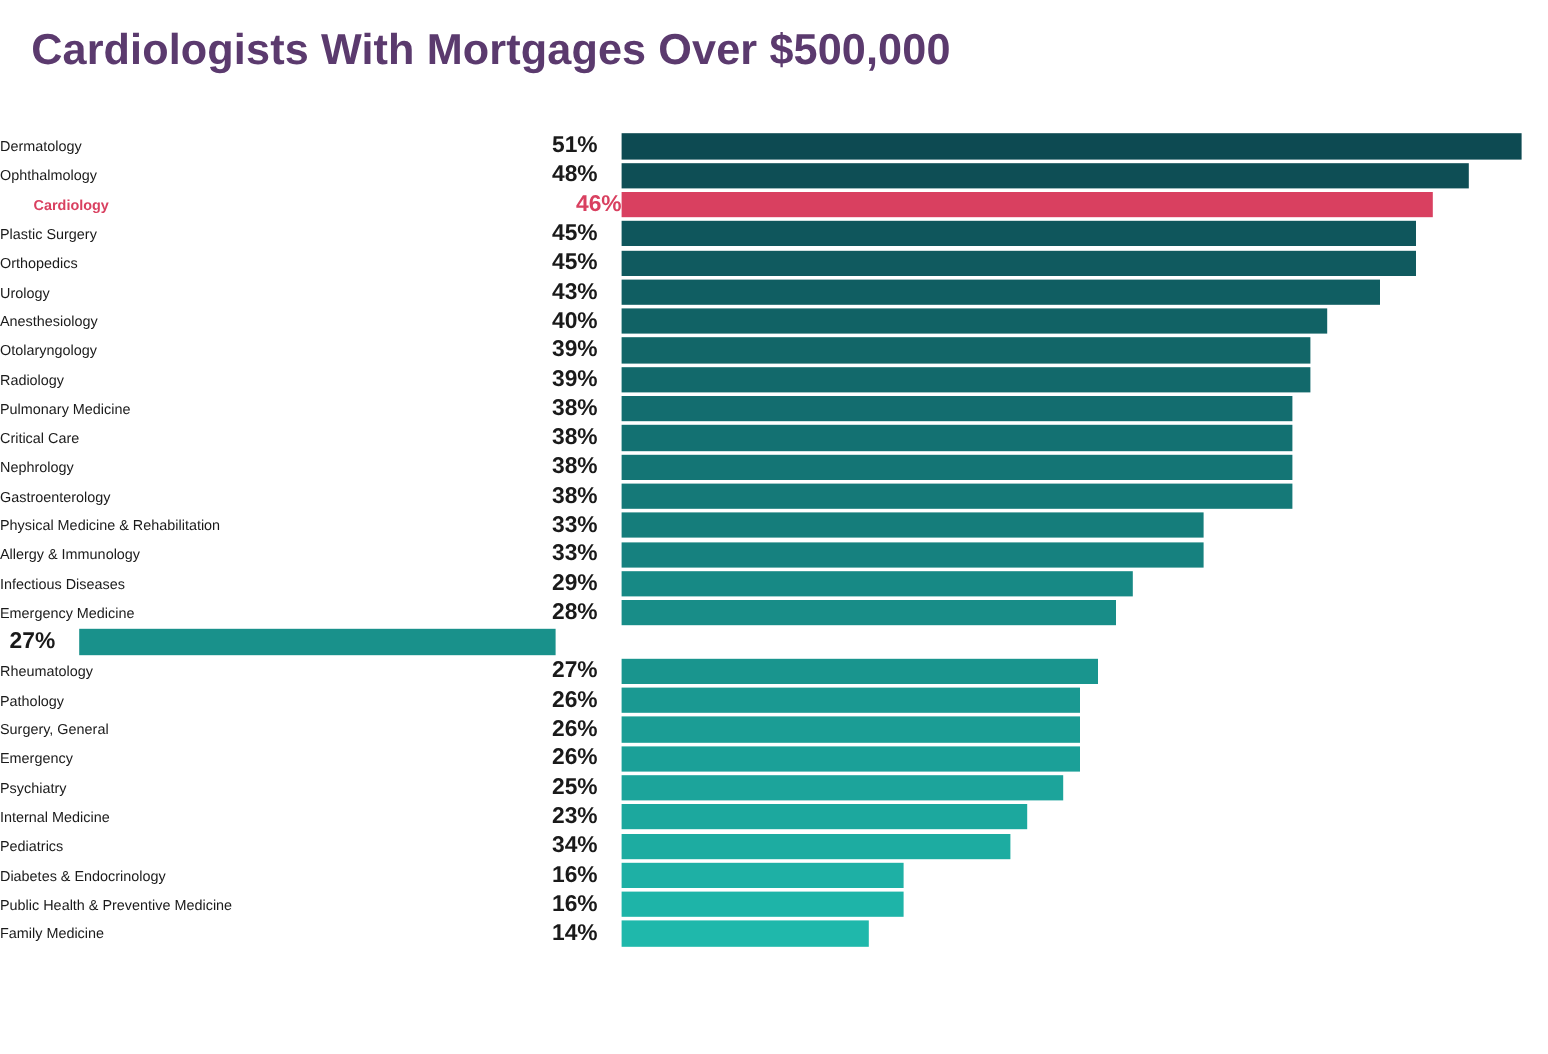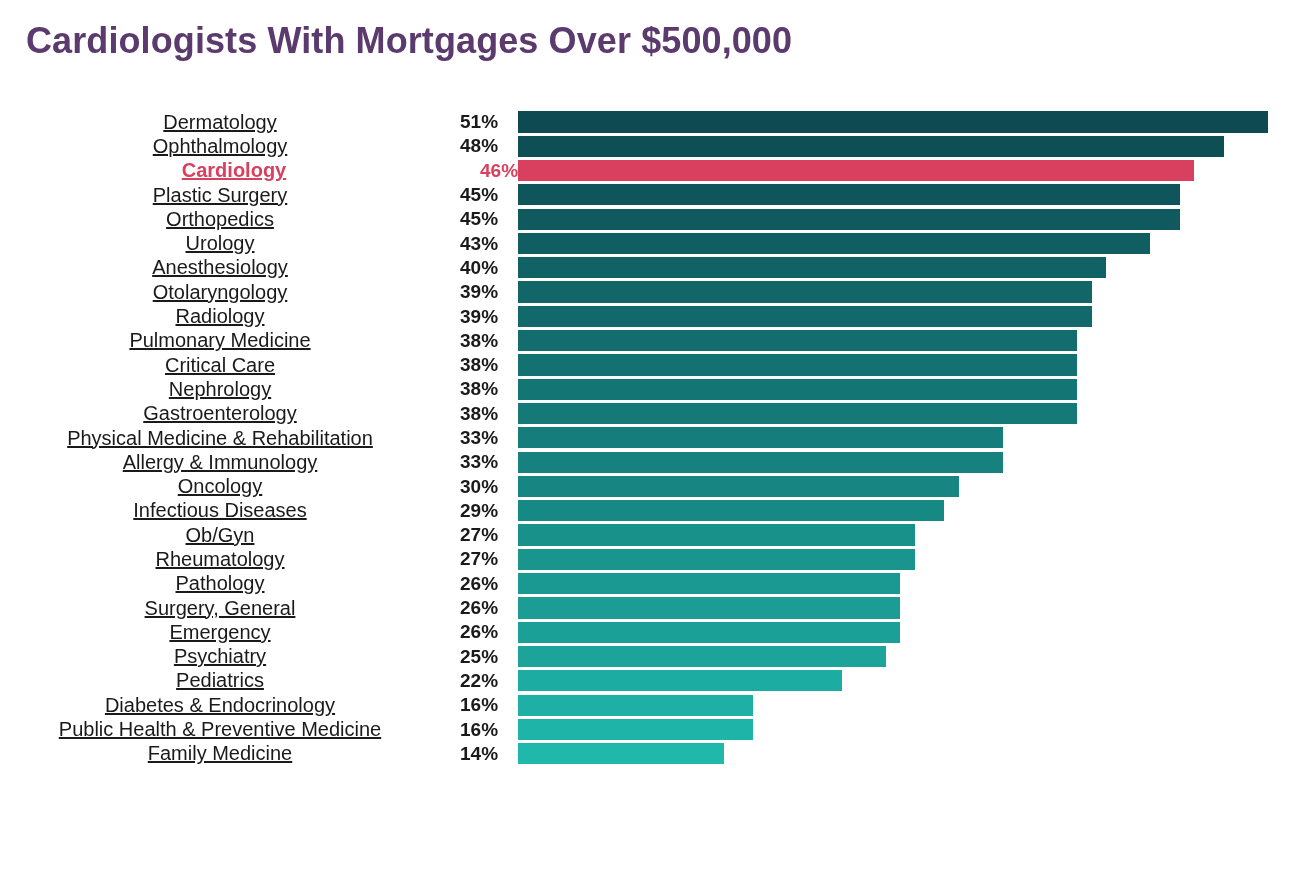--- a/index.html
+++ b/index.html
@@ -30,28 +30,27 @@
     top: 110px;
     width: 1290px;
   }
   .row {
     display: flex;
     align-items: center;
     height: 24.3px;
   }
   .row-label {
     width: 452px;
-    text-align: center;
-    font-size: 20px;
+    text-align: left;
+    font-size: 12px;
     color: #1a1a1a;
     padding-right: 12px;
     box-sizing: border-box;
     white-space: nowrap;
     overflow: hidden;
-    text-decoration: underline;
   }
   .row-value {
     width: 66px;
     text-align: left;
     font-size: 19px;
     font-weight: bold;
     color: #1a1a1a;
     padding-left: 8px;
     box-sizing: border-box;
     white-space: nowrap;
@@ -180,35 +179,34 @@
       </div>
     </div>
     <div class="row">
       <div class="row-label">Allergy &amp; Immunology</div>
       <div class="row-value">33%</div>
       <div class="row-bar-wrap">
         <div class="bar" style="width: 485.294px; background: rgb(22, 129, 127);"></div>
       </div>
     </div>
     <div class="row">
-      <div class="row-label">Oncology</div>
-      <div class="row-value">30%</div>
-      <div class="row-bar-wrap">
-        <div class="bar" style="width: 441.176px; background: rgb(23, 133, 130);"></div>
-      </div>
-    </div>
-    <div class="row">
       <div class="row-label">Infectious Diseases</div>
       <div class="row-value">29%</div>
       <div class="row-bar-wrap">
         <div class="bar" style="width: 426.471px; background: rgb(23, 137, 133);"></div>
       </div>
     </div>
     <div class="row">
-      <div class="row-label">Ob/Gyn</div>
+      <div class="row-label">Emergency Medicine</div>
+      <div class="row-value">28%</div>
+      <div class="row-bar-wrap">
+        <div class="bar" style="width: 411.765px; background: rgb(24, 141, 136);"></div>
+      </div>
+    </div>
+    <div class="row">
       <div class="row-value">27%</div>
       <div class="row-bar-wrap">
         <div class="bar" style="width: 397.059px; background: rgb(25, 145, 139);"></div>
       </div>
     </div>
     <div class="row">
       <div class="row-label">Rheumatology</div>
       <div class="row-value">27%</div>
       <div class="row-bar-wrap">
         <div class="bar" style="width: 397.059px; background: rgb(25, 149, 142);"></div>
@@ -236,22 +234,29 @@
       </div>
     </div>
     <div class="row">
       <div class="row-label">Psychiatry</div>
       <div class="row-value">25%</div>
       <div class="row-bar-wrap">
         <div class="bar" style="width: 367.647px; background: rgb(28, 164, 155);"></div>
       </div>
     </div>
     <div class="row">
+      <div class="row-label">Internal Medicine</div>
+      <div class="row-value">23%</div>
+      <div class="row-bar-wrap">
+        <div class="bar" style="width: 338.235px; background: rgb(28, 168, 158);"></div>
+      </div>
+    </div>
+    <div class="row">
       <div class="row-label">Pediatrics</div>
-      <div class="row-value">22%</div>
+      <div class="row-value">34%</div>
       <div class="row-bar-wrap">
         <div class="bar" style="width: 323.529px; background: rgb(29, 172, 161);"></div>
       </div>
     </div>
     <div class="row">
       <div class="row-label">Diabetes &amp; Endocrinology</div>
       <div class="row-value">16%</div>
       <div class="row-bar-wrap">
         <div class="bar" style="width: 235.294px; background: rgb(30, 176, 165);"></div>
       </div>

